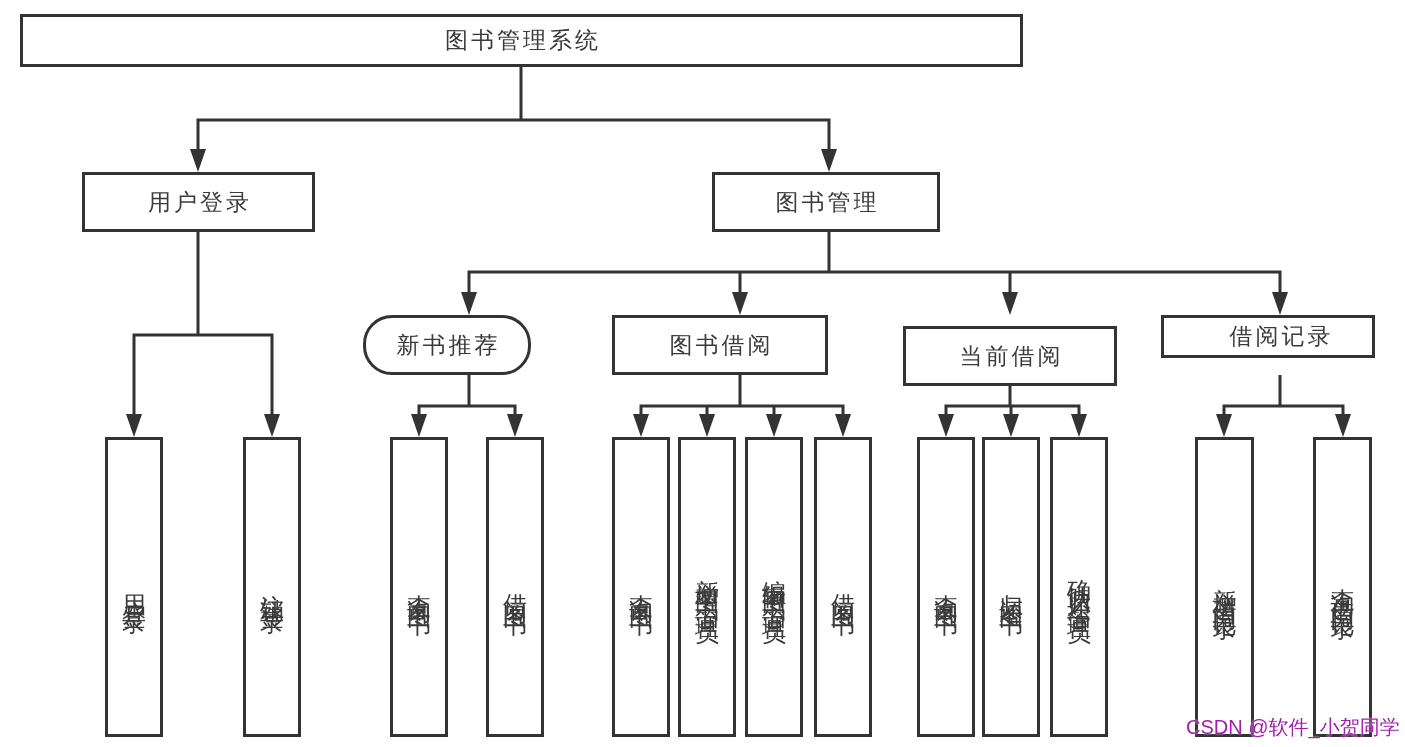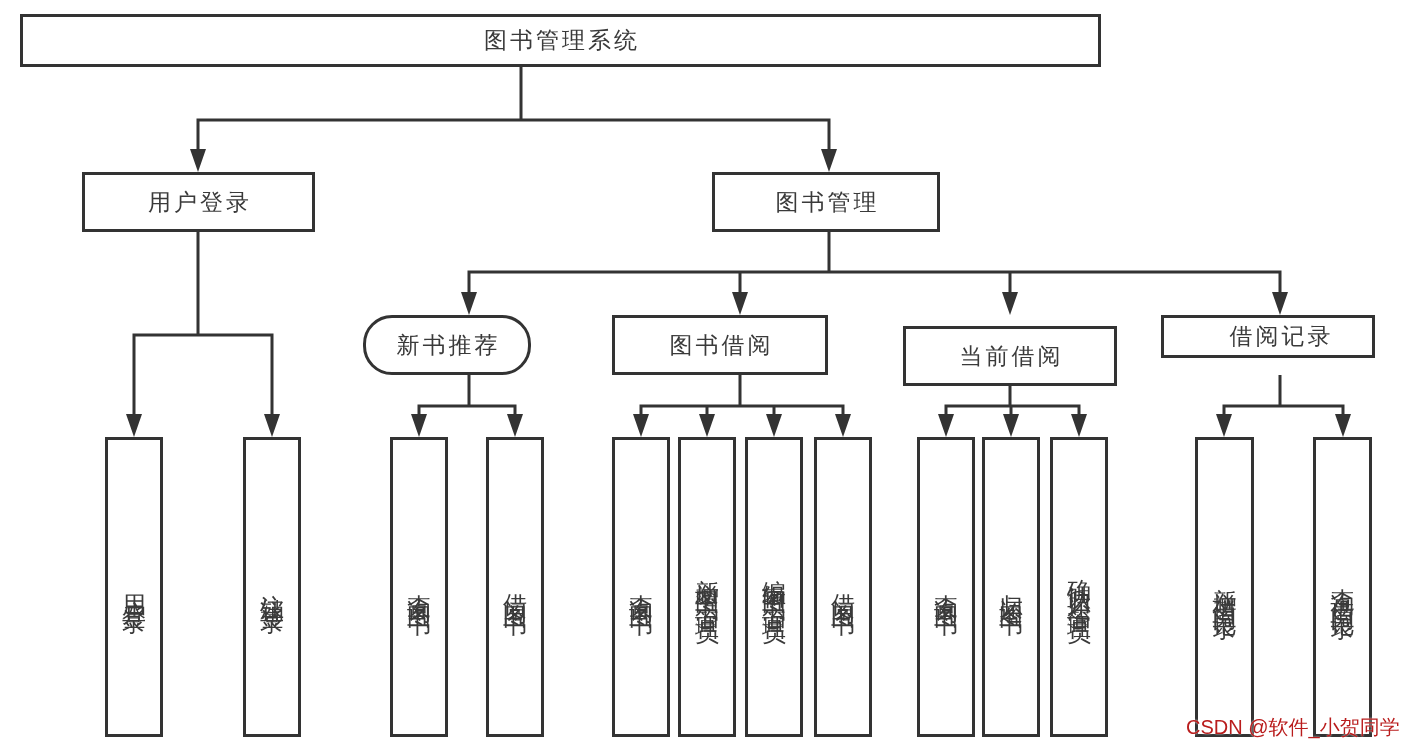--- a/index.html
+++ b/index.html
@@ -40,21 +40,21 @@
     line-height: 1;
     letter-spacing: 6px;
     white-space: nowrap;
   }
   .watermark {
     position: absolute;
     left: 1186px;
     top: 714px;
     z-index: 5;
     font-size: 20px;
-    color: #b91c1c;
+    color: #a21caf;
     white-space: nowrap;
     text-shadow: 0 0 2px #ffffff;
   }
 </style>
 </head>
 <body>
 
 <div class="canvas">
 
   <svg class="connectors" viewBox="0 0 1405 747" xmlns="http://www.w3.org/2000/svg">
@@ -90,21 +90,21 @@
       <polygon points="766,414 782,414 774,437"></polygon>
       <polygon points="835,414 851,414 843,437"></polygon>
       <polygon points="938,414 954,414 946,437"></polygon>
       <polygon points="1003,414 1019,414 1011,437"></polygon>
       <polygon points="1071,414 1087,414 1079,437"></polygon>
       <polygon points="1216,414 1232,414 1224,437"></polygon>
       <polygon points="1335,414 1351,414 1343,437"></polygon>
     </g>
   </svg>
 
-  <div class="box" style="left:20px; top:14px; width:1081px; height:53px;">
+  <div class="box" style="left:20px; top:14px; width:1003px; height:53px;">
     <span class="h-label">图书管理系统</span>
   </div>
 
   <div class="box" style="left:82px; top:172px; width:233px; height:60px;">
     <span class="h-label">用户登录</span>
   </div>
   <div class="box" style="left:712px; top:172px; width:228px; height:60px;">
     <span class="h-label">图书管理</span>
   </div>
 

